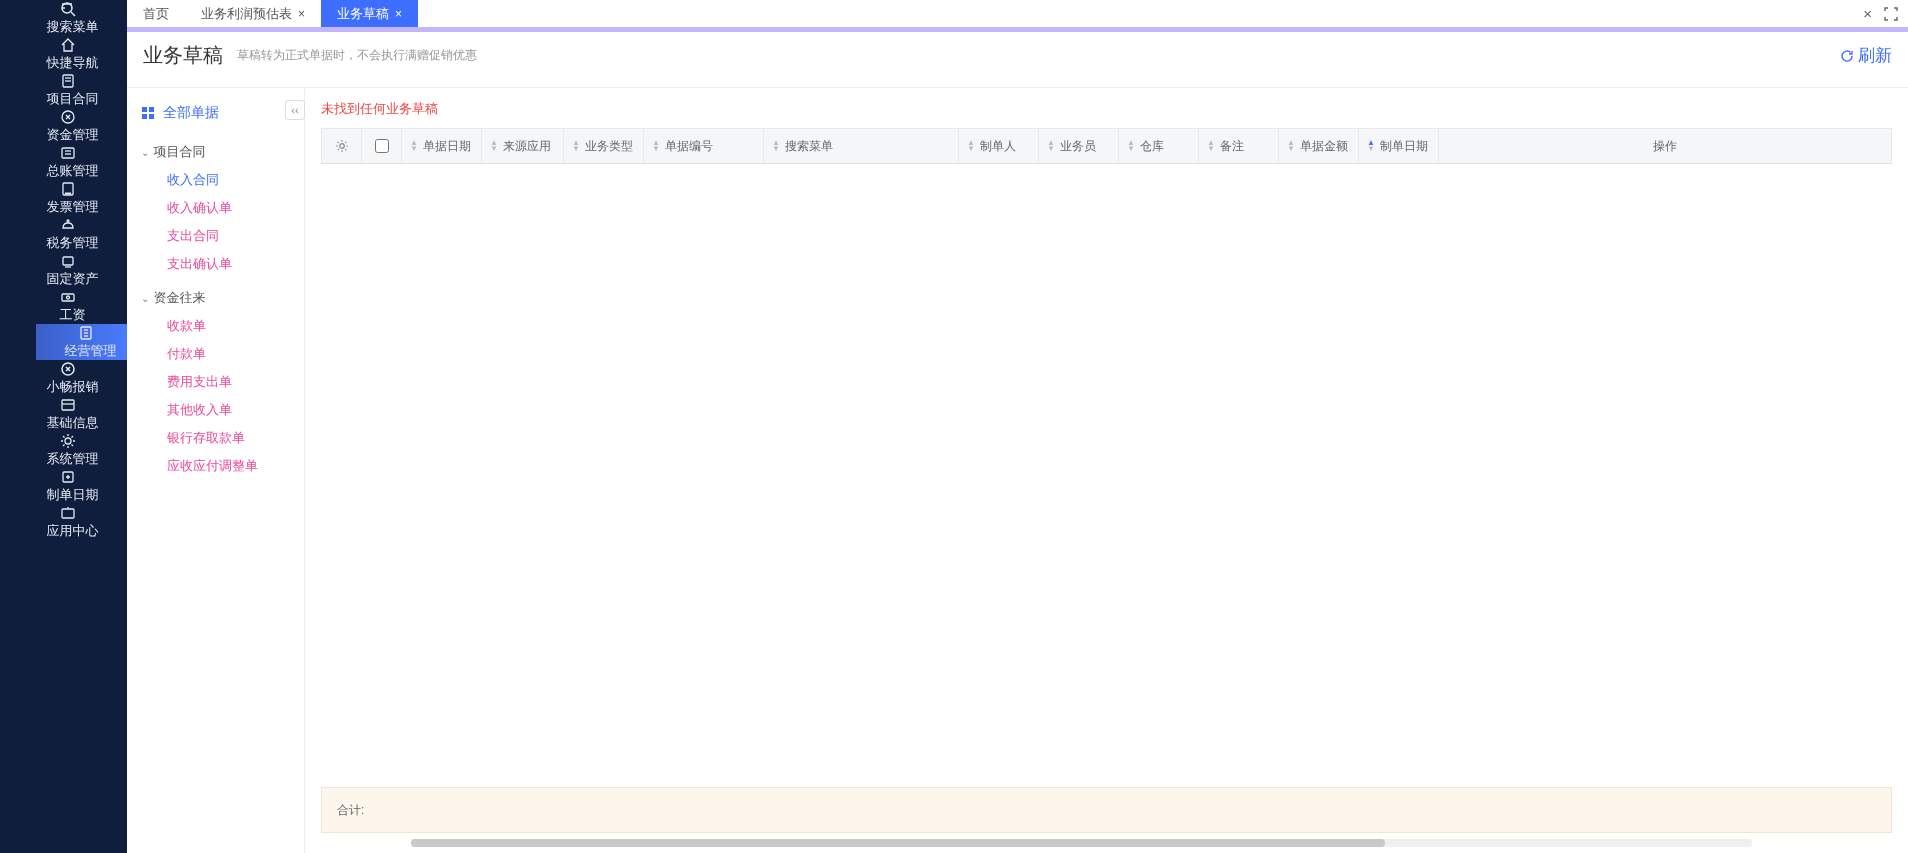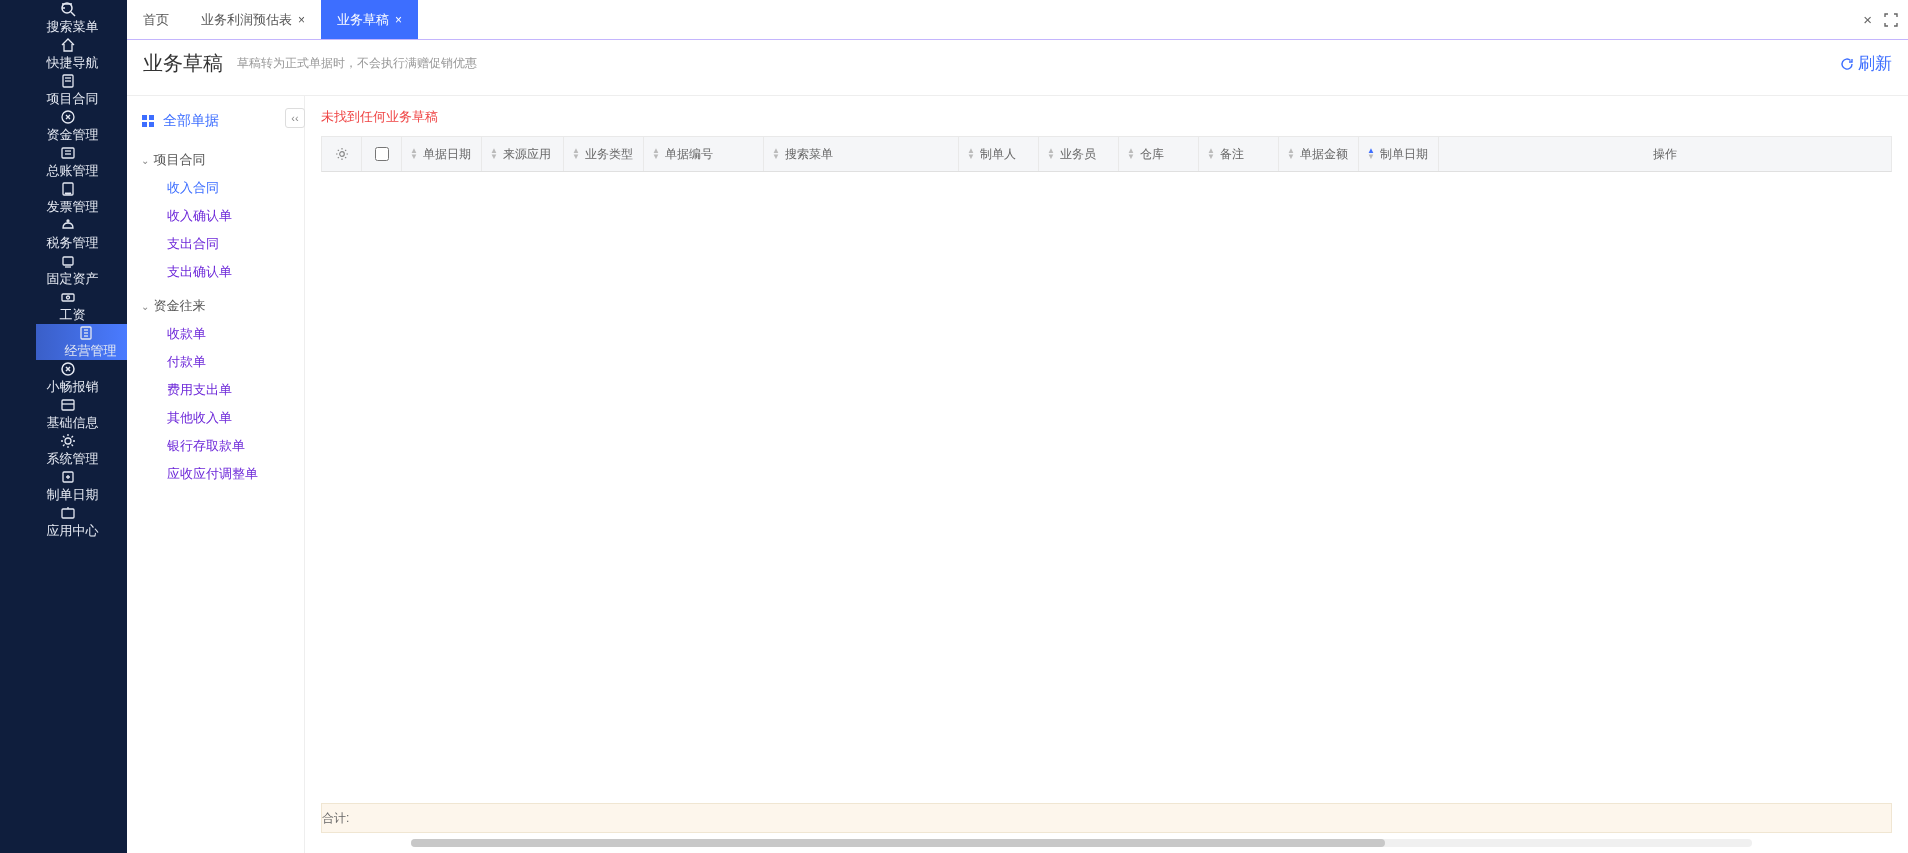--- a/index.html
+++ b/index.html
@@ -10,21 +10,21 @@
 .sidebar { width: 127px; background: #0f1e3d; color: #fff; flex-shrink: 0; padding-top: 0; }
 .sidebar-item { display: flex; align-items: center; height: 36px; padding-left: 18px; cursor: pointer; color: #e5e9f2; flex-direction: column; }
 .sidebar-item.active { background: linear-gradient(90deg, #3a5fc8, #4a7bff); margin-left: 36px; }
 .sidebar-item .icon { width: 18px; height: 18px; margin-right: 10px; display: inline-flex; align-items: center; justify-content: center; flex-shrink: 0; }
 .sidebar-item .label { font-size: 13px; }
 
 
 .main { flex: 1; display: flex; flex-direction: column; min-width: 0; }
 
 
-.tabbar { display: flex; align-items: stretch; height: 40px; border-bottom: 1px solid #c4b5fd; background: #fff; }
+.tabbar { display: flex; align-items: stretch; height: 32px; border-bottom: 5px solid #c4b5fd; background: #fff; }
 .tab { display: flex; align-items: center; padding: 0 16px; font-size: 13px; color: #555; cursor: pointer; position: relative; }
 .tab.active { background: #3d6eff; color: #fff; }
 .tab .close { margin-left: 6px; font-size: 12px; cursor: pointer; }
 .tabbar-spacer { flex: 1; }
 .tabbar-right { display: flex; align-items: center; padding-right: 10px; gap: 12px; }
 .tabbar-right .ctl { cursor: pointer; color: #666; font-size: 15px; }
 
 
 .page-header { display: flex; align-items: center; padding: 10px 16px 18px 16px; border-bottom: 1px solid #eee; }
 .page-title { font-size: 20px; color: #333; margin-right: 14px; }
@@ -37,39 +37,39 @@
 .content { flex: 1; display: flex; min-height: 0; }
 
 
 .tree-panel { width: 178px; border-right: 1px solid #eee; flex-shrink: 0; position: relative; padding: 10px 0; }
 .tree-title { display: flex; align-items: center; padding: 6px 14px 10px 14px; color: #3d6eff; font-size: 14px; }
 .tree-title .grid-icon { margin-right: 8px; color: #3d6eff; }
 .collapse-btn { position: absolute; top: 12px; right: -1px; width: 20px; height: 20px; background: #fff; border: 1px solid #ddd; border-radius: 3px; display: flex; align-items: center; justify-content: center; cursor: pointer; color: #888; font-size: 11px; }
 .tree-group { margin-top: 6px; }
 .tree-group-header { display: flex; align-items: center; padding: 5px 10px 5px 14px; color: #555; cursor: pointer; font-size: 13px; }
 .tree-group-header .chev { margin-right: 4px; font-size: 10px; color: #888; }
-.tree-leaf { padding: 5px 10px 5px 40px; color: #6d28d9; cursor: pointer; font-size: 13px; }
+.tree-leaf { padding: 5px 10px 5px 40px; color: #ec4899; cursor: pointer; font-size: 13px; }
 .tree-leaf.active { color: #3d6eff; }
 
 
 .table-area { flex: 1; display: flex; flex-direction: column; min-width: 0; padding: 10px 14px 0 14px; }
 .empty-msg { font-size: 13px; color: #ef4444; padding: 2px 2px 10px 2px; }
 .table-wrapper { flex: 1; display: flex; flex-direction: column; min-height: 0; }
 .table-header { display: flex; background: #f5f6f8; border: 1px solid #e9e9e9; border-bottom: 1px solid #e0e0e0; height: 36px; align-items: stretch; margin: 0 2px; }
 .th { display: flex; align-items: center; padding: 0 8px; border-right: 1px solid #e9e9e9; color: #666; font-size: 12px; position: relative; }
 .th:last-child { border-right: none; }
 .th .sort { display: inline-flex; flex-direction: column; margin-right: 5px; line-height: 5px; font-size: 8px; color: #bbb; }
 .th .sort .up, .th .sort .down { height: 6px; }
 .th.gear { justify-content: center; }
 .th.checkbox { justify-content: center; }
 .th.checkbox input { width: 14px; height: 14px; }
 .table-body { flex: 1; background: #fff; }
 
 
-.total-row { display: flex; background: #fdf6ec; border: 1px solid #f0e6d2; height: 30px; align-items: center; margin: 0 2px; padding-left: 0; font-size: 12px; color: #666; }
+.total-row { display: flex; background: #fdf6ec; border: 1px solid #f0e6d2; height: 46px; align-items: center; margin: 0 2px; padding-left: 15px; font-size: 12px; color: #666; }
 
 
 .hscroll { height: 12px; margin: 4px 2px 4px 2px; position: relative; }
 .hscroll-track { position: absolute; left: 90px; right: 140px; top: 2px; height: 8px; background: #f0f0f0; border-radius: 4px; }
 .hscroll-thumb { position: absolute; left: 90px; width: 62%; top: 2px; height: 8px; background: #c8c8c8; border-radius: 4px; }
 
 svg { display: block; }
 </style>
 </head>
 <body>

